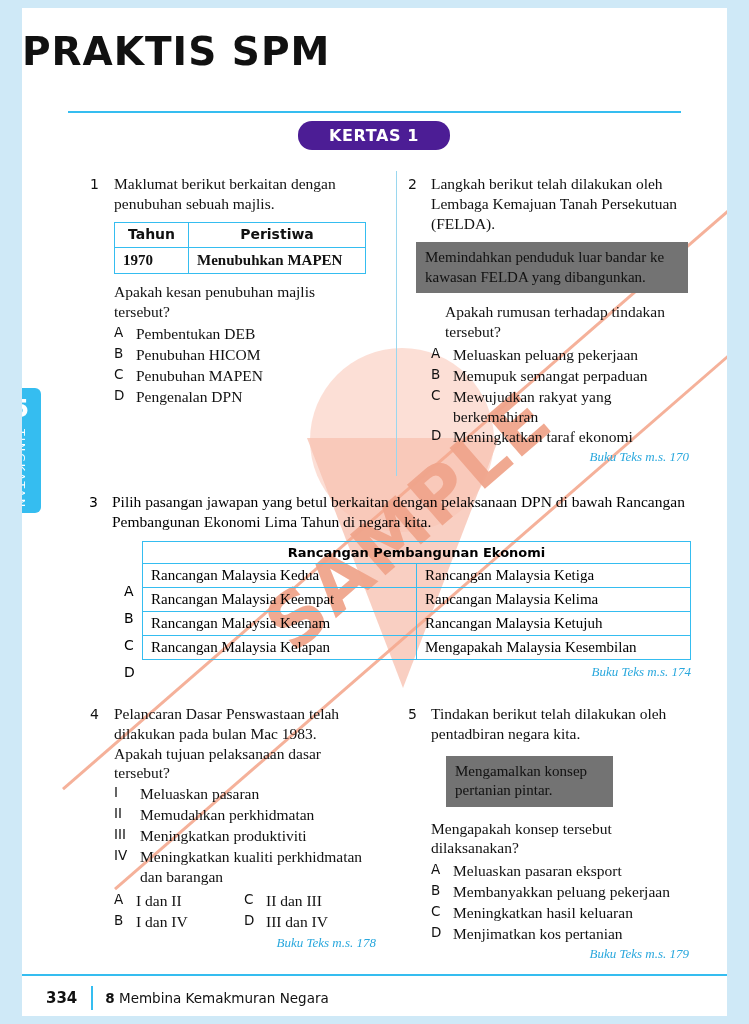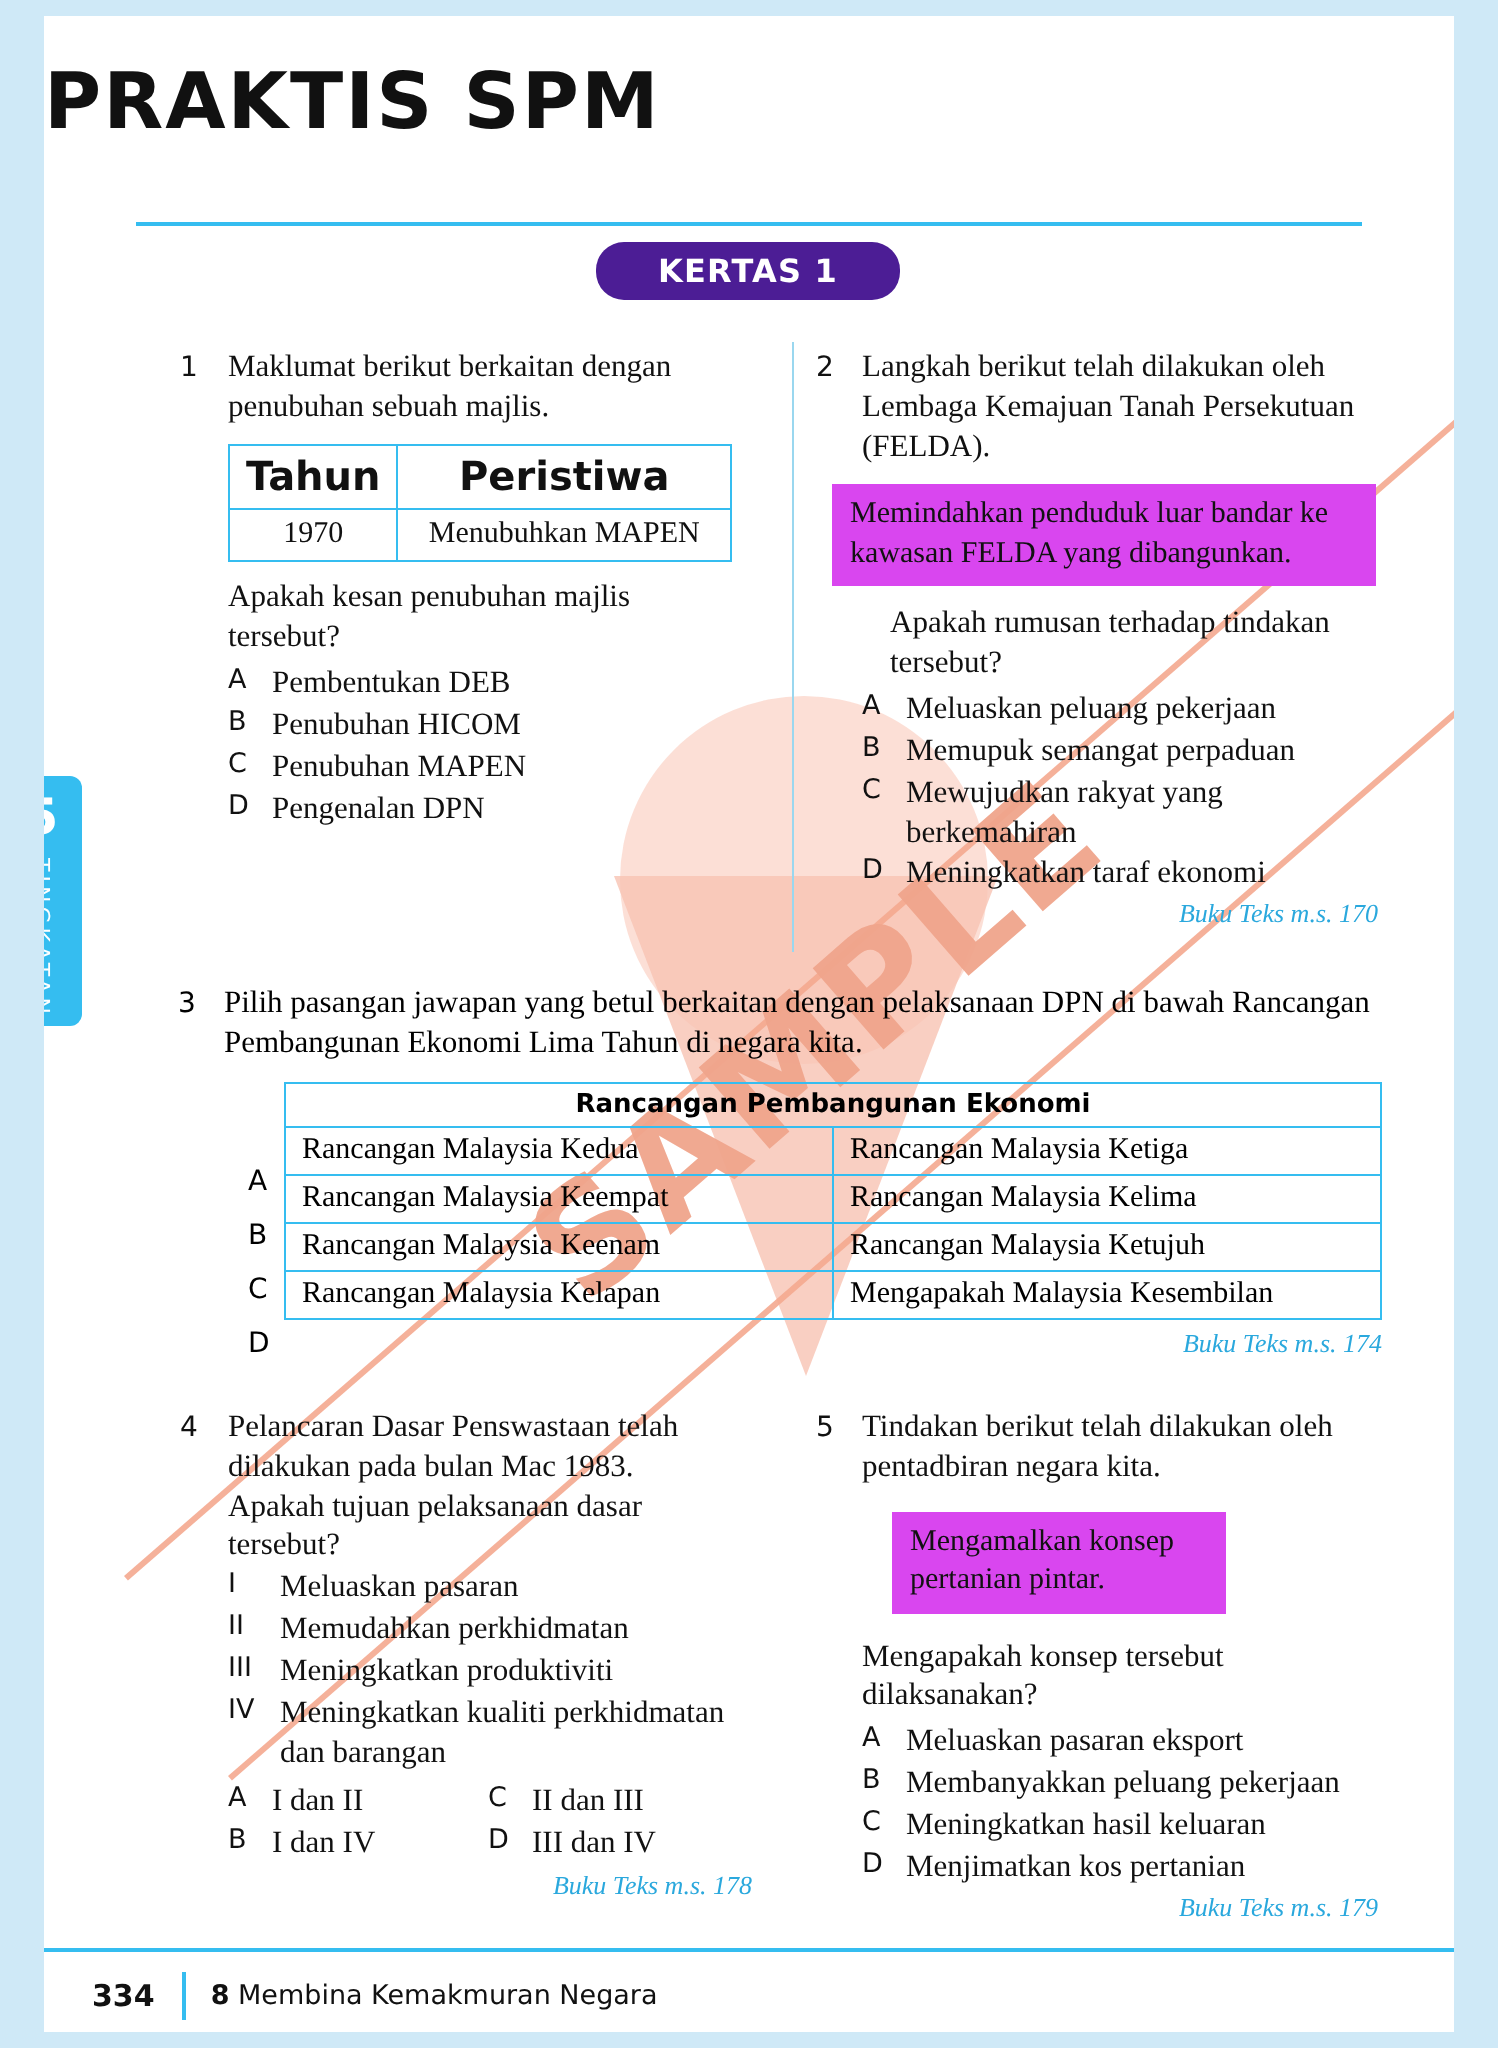--- a/index.html
+++ b/index.html
@@ -115,33 +115,33 @@
   }
 
   
   table.tbl {
     border-collapse: collapse;
     font-size: 15px;
   }
   table.tbl td, table.tbl th {
     border: 1px solid #35bdf0;
     padding: 3px 8px;
-    font-weight: normal;
+    font-weight: bold;
+    text-align: left;
+  }
+  table.tbl th {
+    font-family: "DejaVu Sans", sans-serif;
+    font-size: 14px;
     text-align: center;
-  }
-  table.tbl th {
-    font-family: "DejaVu Sans", sans-serif;
-    font-size: 20px;
-    text-align: center;
     font-weight: bold;
   }
 
   
   .stim {
-    background: #d946ef;
+    background: #737373;
     padding: 6px 9px;
     font-size: 15px;
     line-height: 1.3;
   }
 
   
   #q3-wrap { position: absolute; left: 68px; top: 484px; width: 600px; }
   #q3-wrap .q3text { font-size: 15.5px; line-height: 1.3; margin-left: 22px; }
   table.t3 { border-collapse: collapse; margin-top: 9px; margin-left: 52px; width: 549px; font-size: 15px; }
   table.t3 th, table.t3 td { border: 1px solid #35bdf0; padding: 3px 8px; }

